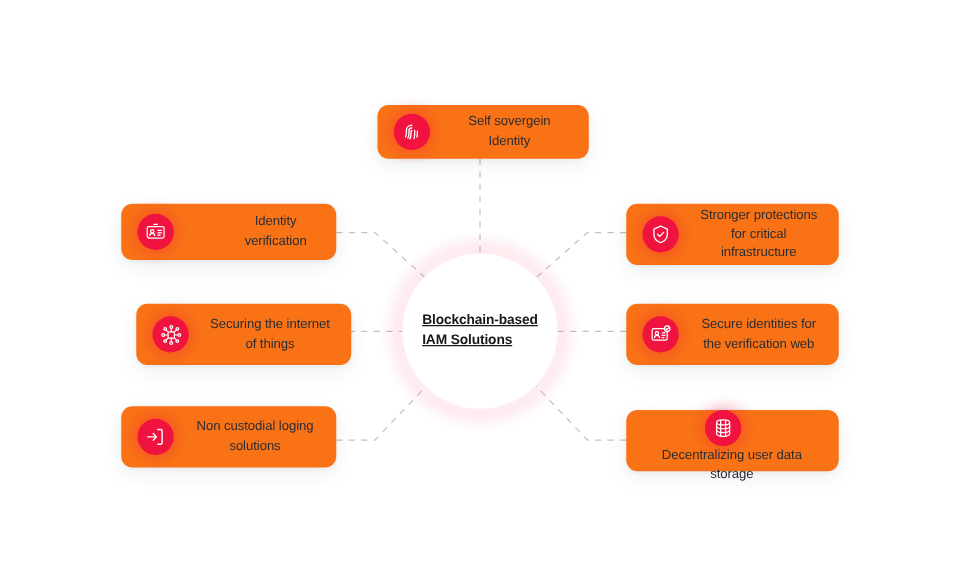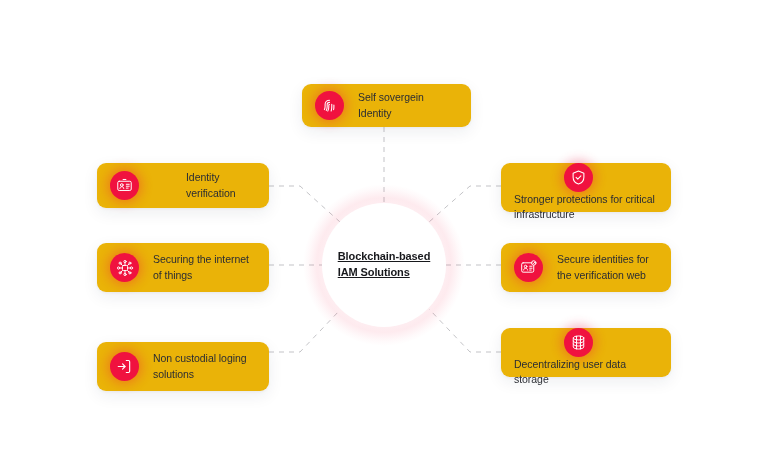--- a/index.html
+++ b/index.html
@@ -65,26 +65,27 @@
     letter-spacing: -0.1px;
     white-space: pre-line;
     text-decoration: underline;
   }
 
   
   .card {
     position: absolute;
     display: flex;
     align-items: center;
-    background: #eab308;
+    background: #f97316;
     border-radius: 9px;
     box-shadow: 0 5px 16px rgba(33,36,61,0.075),
                 0 1px 3px rgba(33,36,61,0.05);
     box-sizing: border-box;
     padding: 0 14px 0 13px;
+    text-align: center;
   }
   .card-icon {
     flex: 0 0 auto;
     width: 29px;
     height: 29px;
     border-radius: 50%;
     background: #f0123f;
     display: flex;
     align-items: center;
     justify-content: center;
@@ -95,23 +96,23 @@
   .card-label {
     font-size: 10.5px;
     line-height: 1.45;
     color: #2b2d33;
     letter-spacing: -0.05px;
   }
 
   
   .card-top    { left: 302px; top: 84px;  width: 169px; height: 43px; }
   .card-l1     { left: 97px;  top: 163px; width: 172px; height: 45px; gap: 33px; }
-  .card-l2     { left: 97px;  top: 243px; width: 172px; height: 49px; }
-  .card-l3     { left: 97px;  top: 342px; width: 172px; height: 49px; }
-  .card-r1     { left: 501px; top: 163px; width: 170px; height: 49px; flex-direction: column; }
+  .card-l2     { left: 109px;  top: 243px; width: 172px; height: 49px; }
+  .card-l3     { left: 97px;  top: 325px; width: 172px; height: 49px; }
+  .card-r1     { left: 501px; top: 163px; width: 170px; height: 49px; }
   .card-r2     { left: 501px; top: 243px; width: 170px; height: 49px; }
   .card-r3     { left: 501px; top: 328px; width: 170px; height: 49px; flex-direction: column; }
 </style>
 </head>
 <body>
 
 <div id="canvas">
 
   <svg id="connectors" viewBox="0 0 768 462" xmlns="http://www.w3.org/2000/svg">
     <g stroke="#b9b9bd" stroke-width="1" stroke-dasharray="5 5" fill="none" opacity="0.85">

